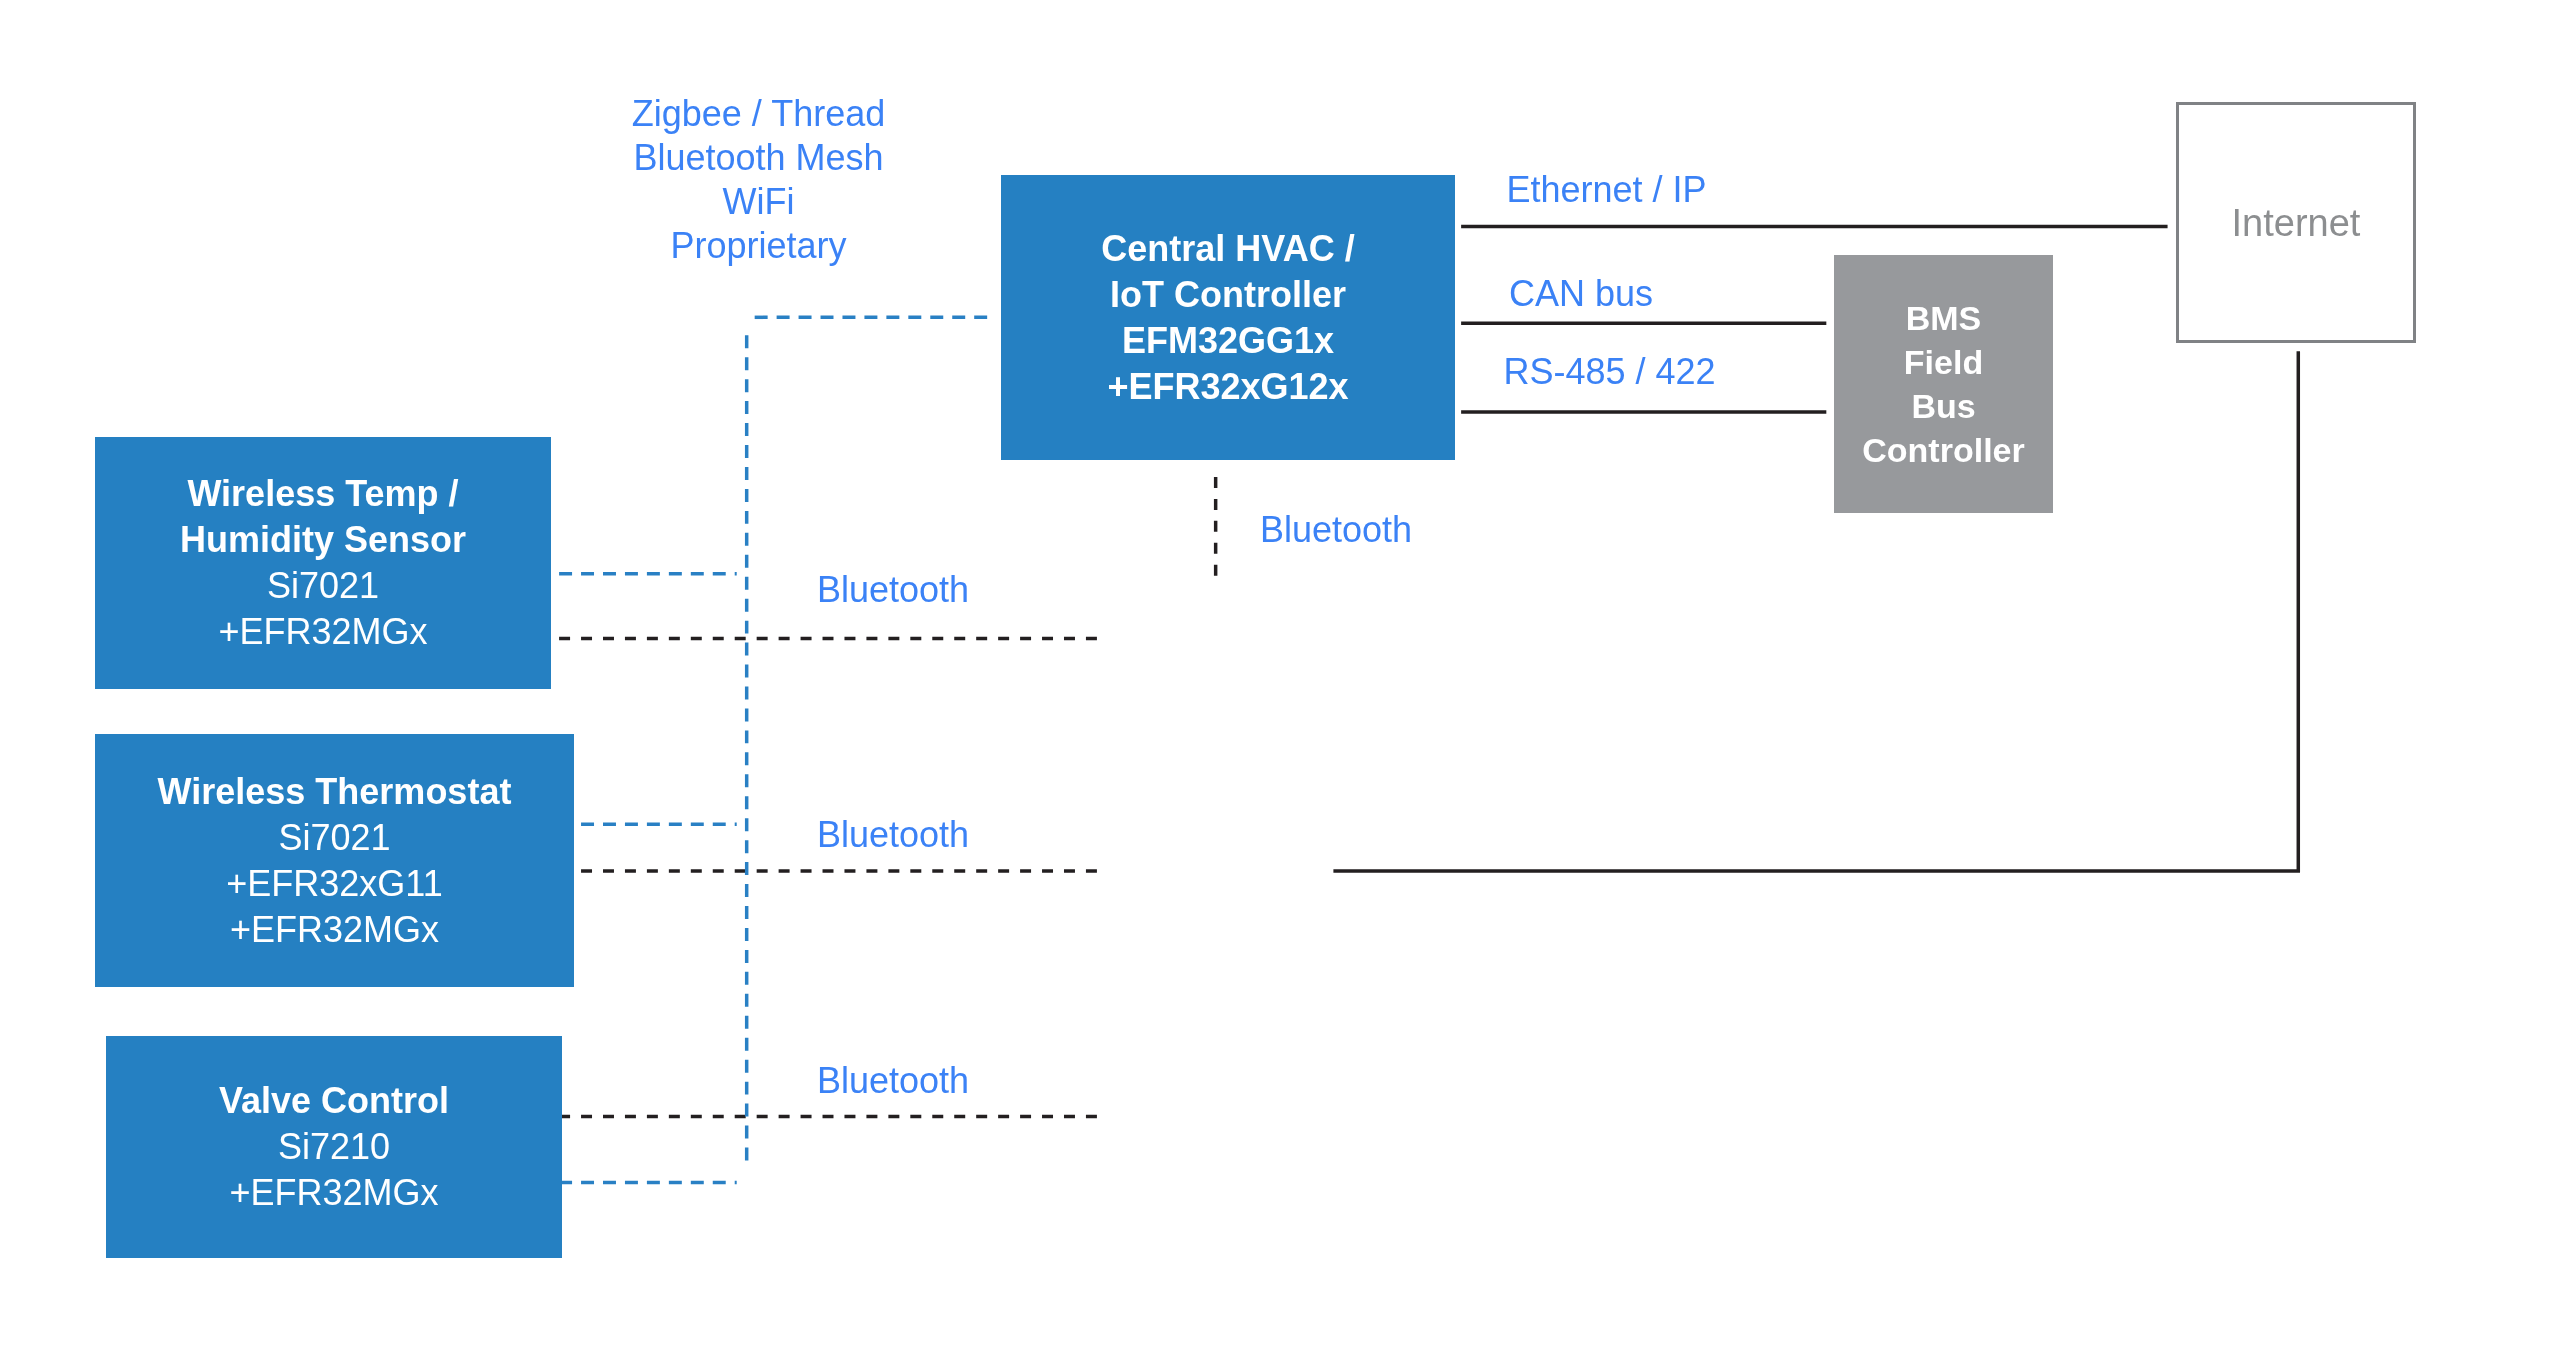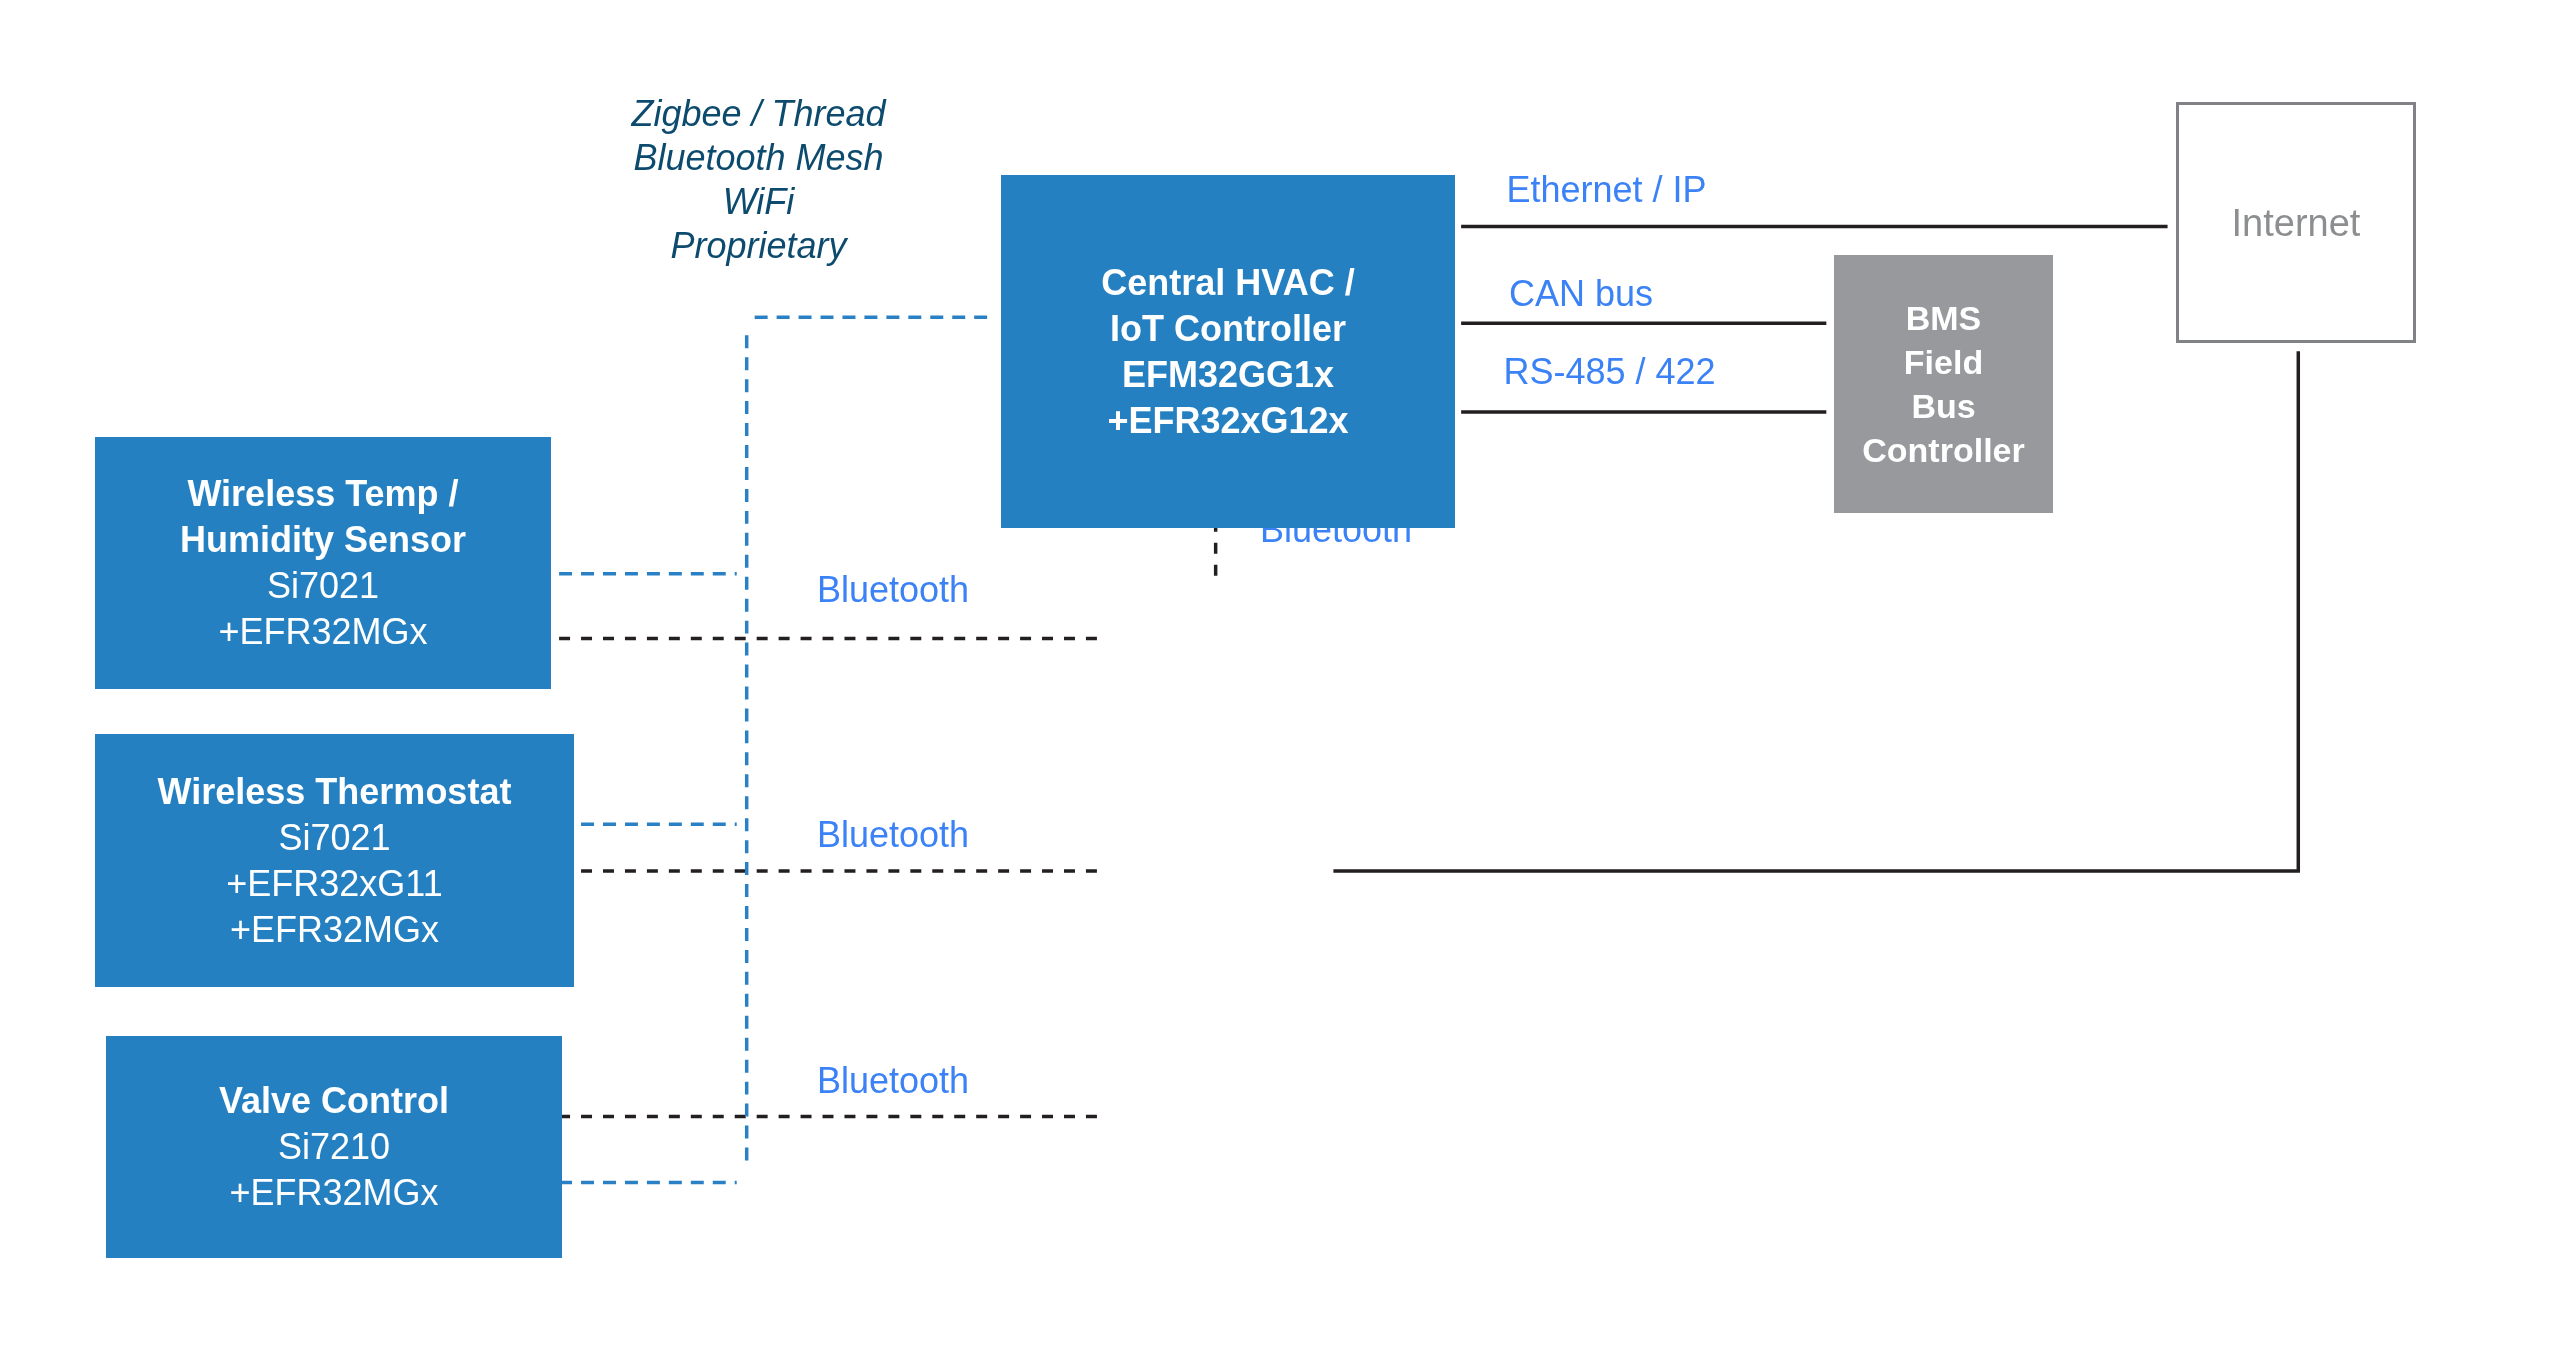--- a/index.html
+++ b/index.html
@@ -20,31 +20,31 @@
     position:absolute;
     display:flex;flex-direction:column;justify-content:center;align-items:center;
     text-align:center;color:#ffffff;font-size:36px;line-height:46px;
   }
   .node .bold{font-weight:bold;}
   .blue{background:#2580C2;}
   .gray{background:#97999C;font-weight:bold;}
   .node-temp{left:95px;top:437px;width:456px;height:252px;}
   .node-thermostat{left:95px;top:734px;width:479px;height:253px;}
   .node-valve{left:106px;top:1036px;width:456px;height:222px;}
-  .node-hvac{left:1001px;top:175px;width:454px;height:353px;}
+  .node-hvac{left:1001px;top:175px;width:454px;height:285px;}
   .node-mobile{left:1106px;top:602px;width:219px;height:559px;font-size:36px;}
   .node-bms{left:1834px;top:255px;width:219px;height:258px;font-size:34px;line-height:44px;}
   .node-internet{
     left:2176px;top:102px;width:240px;height:241px;
     background:#ffffff;border:3px solid #808285;box-sizing:border-box;
     color:#8C8E90;font-size:38px;
   }
 
   .label{position:absolute;color:#3b82f6;font-size:36px;line-height:44px;text-align:center;}
-  .label-mesh{left:549px;top:92px;width:419px;color:#0c4a6e;font-style:italic;}
+  .label-mesh{left:549px;top:92px;width:419px;color:#3b82f6;}
   .label-ethernet{left:1467px;top:168px;width:279px;}
   .label-can{left:1471px;top:272px;width:220px;}
   .label-rs485{left:1470px;top:350px;width:279px;}
   .label-bt-hvac{left:1256px;top:508px;width:160px;}
   .label-bt-temp{left:773px;top:568px;width:240px;}
   .label-bt-thermostat{left:773px;top:813px;width:240px;}
   .label-bt-valve{left:773px;top:1059px;width:240px;}
 </style>
 </head>
 <body>

